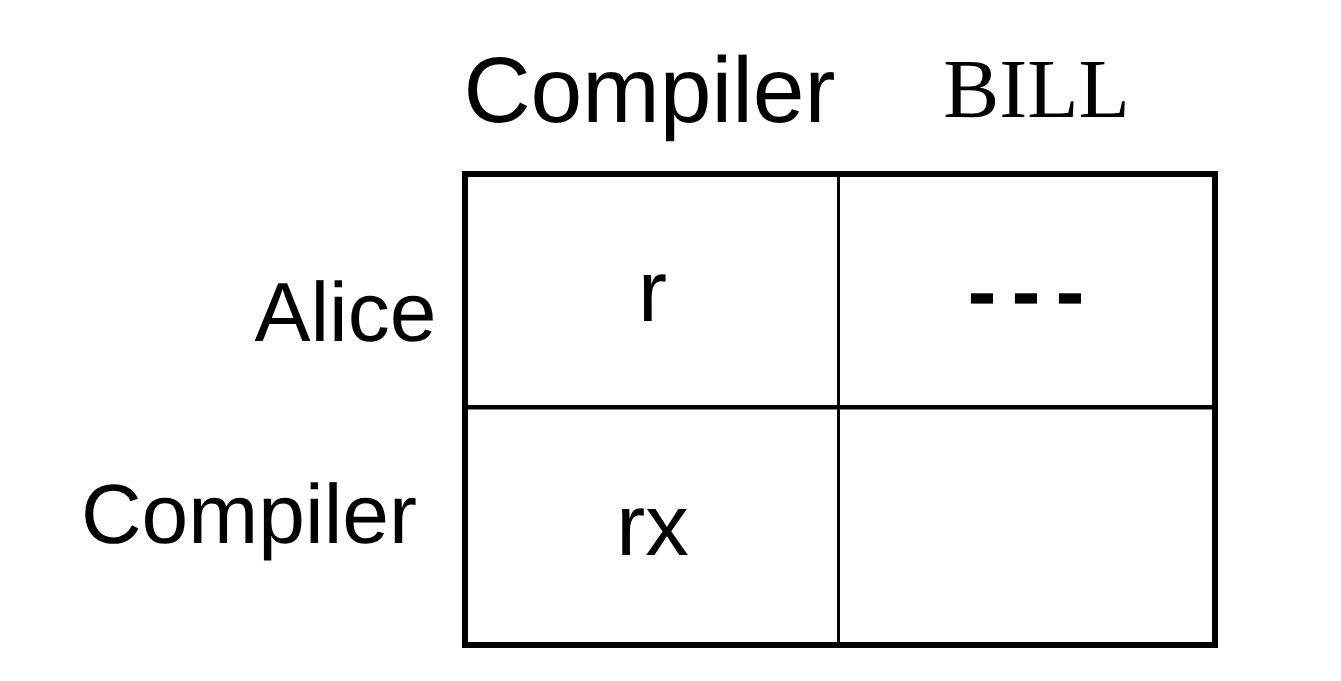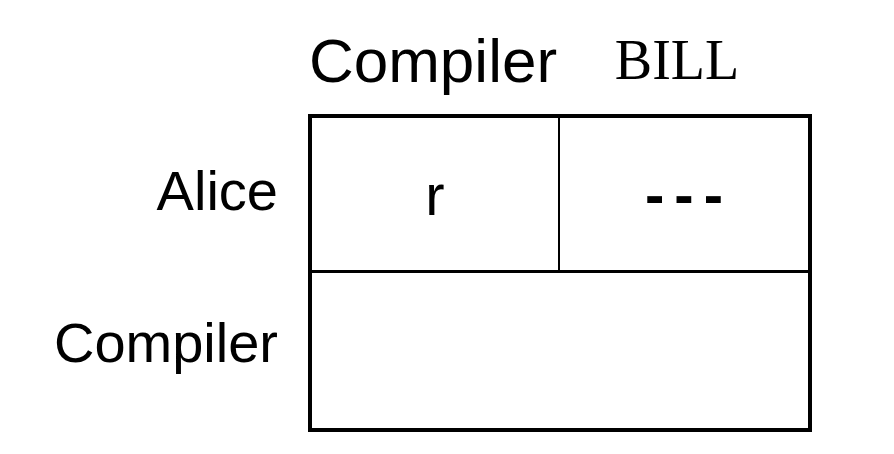--- a/index.html
+++ b/index.html
@@ -29,36 +29,36 @@
     justify-content: center;
     white-space: nowrap;
   }
   .col-header.comic {
     left: 308px;
     width: 250px;
     font-size: 62px;
     font-family: "Liberation Sans", sans-serif;
   }
   .col-header.serif {
-    left: 550px;
+    left: 564px;
     width: 254px;
     font-size: 56px;
     font-family: "Liberation Serif", serif;
   }
   
   .row-label {
     position: absolute;
     left: 0;
     width: 278px;
     text-align: right;
     font-size: 56px;
     line-height: 62px;
     white-space: nowrap;
   }
-  .row-label.r0 { top: 160px; }
+  .row-label.r0 { top: 177px; padding-left: 13px; }
   .row-label.r1 { top: 312px; }
   
   .matrix-table {
     position: absolute;
     left: 308px;
     top: 114px;
     width: 504px;
     height: 318px;
     box-sizing: border-box;
     border: 4px solid var(--line, #000000);
@@ -91,15 +91,16 @@
 
   <div class="col-header serif">BILL</div>
 
   <div class="row-label r0">Alice</div>
 
   <div class="row-label r1">Compiler</div>
 
   <div class="matrix-table">
     <div class="cell c0 r0">r</div>
     <div class="cell c1 r0 dashes">---</div>
+    <div class="cell c0 r1">rx</div>
   </div>
 
 </div>
 
 </body></html>

